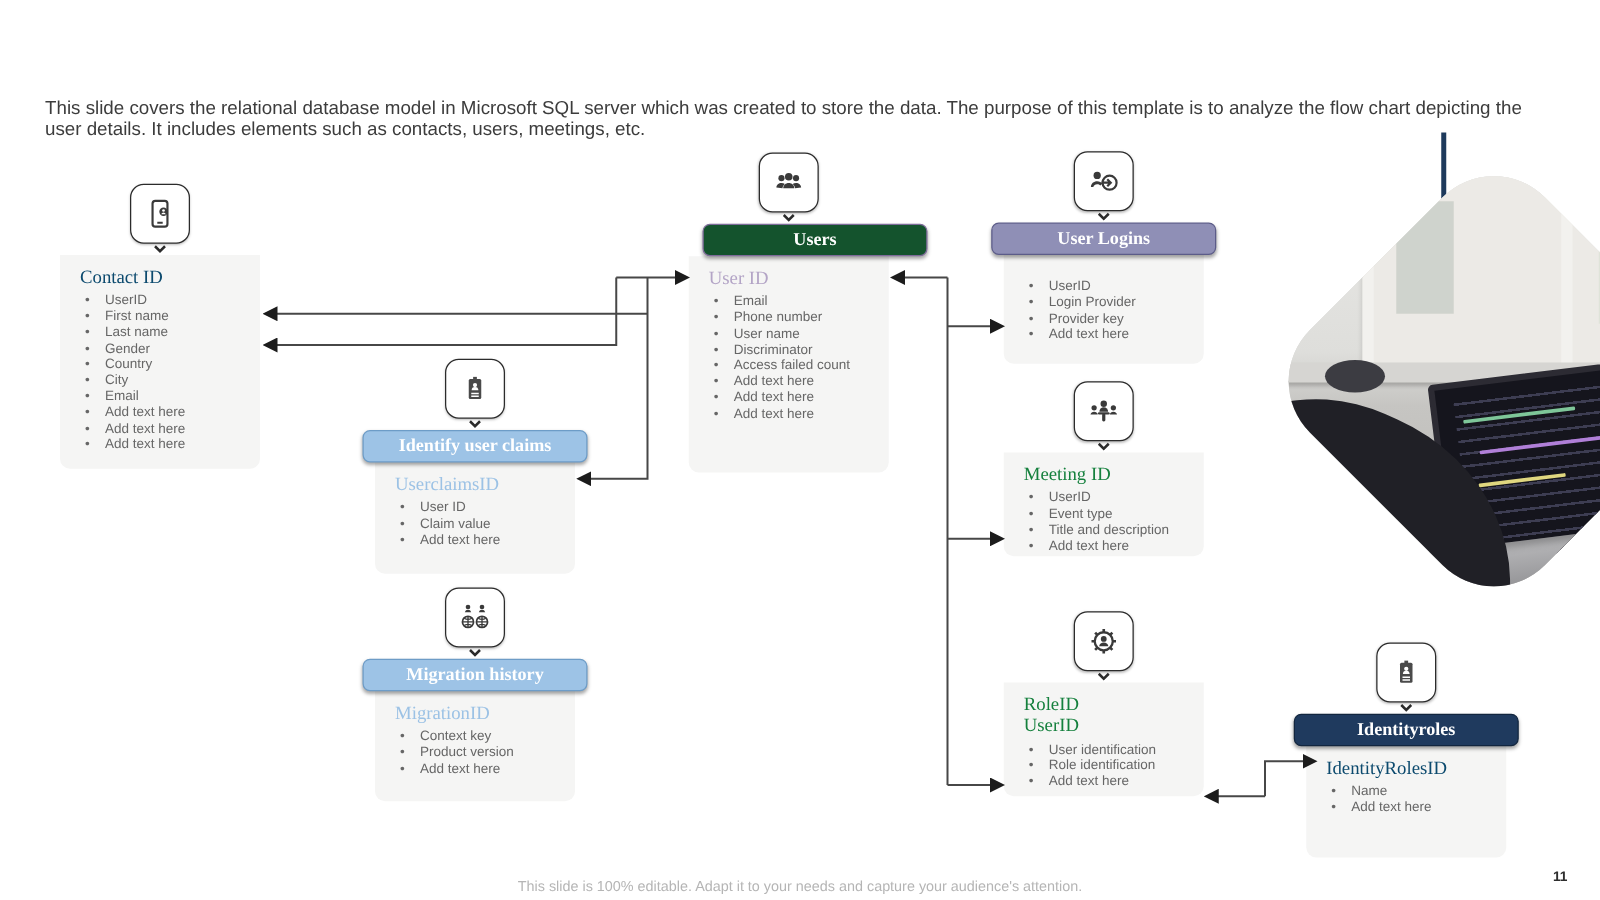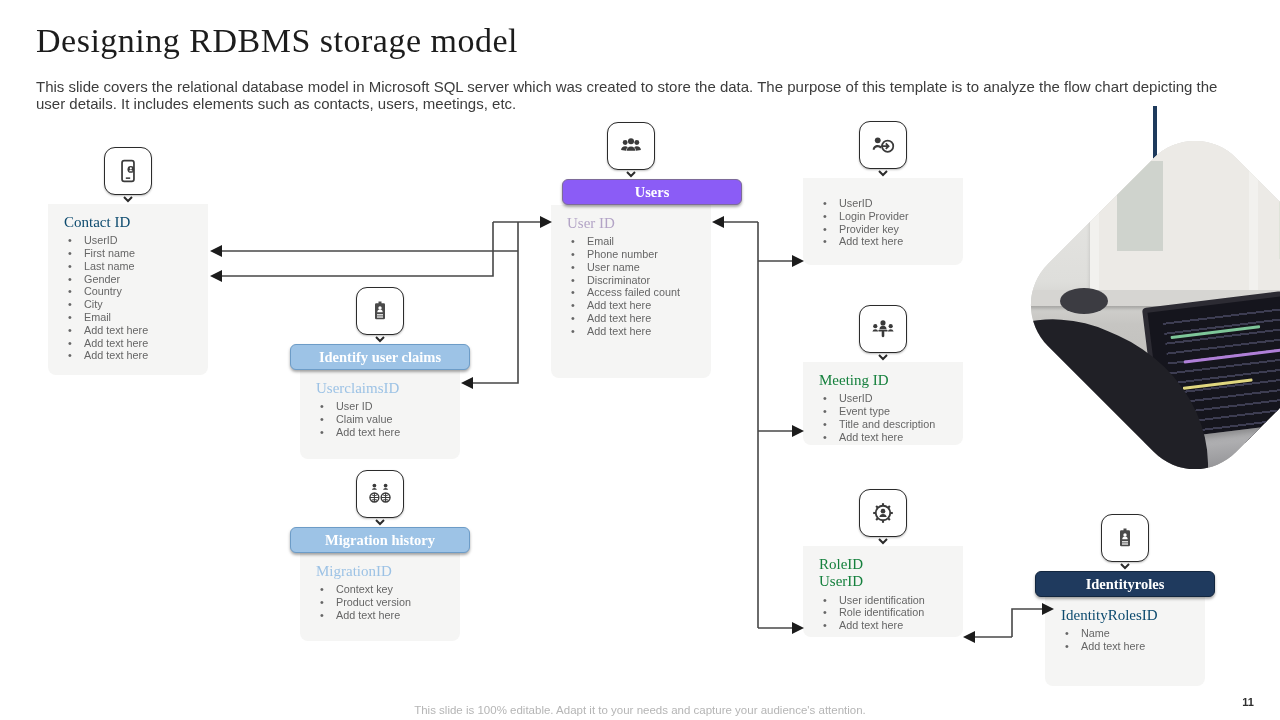--- a/index.html
+++ b/index.html
@@ -20,21 +20,21 @@
                  border:1px solid;box-sizing:border-box;box-shadow:0 2px 3px rgba(0,0,0,.35);z-index:2;}
   .entity-body{width:160px;background:#f5f5f4;border-radius:0 0 8px 8px;box-sizing:border-box;
                padding:8px 6px 6px 14px;z-index:1;}
   .keys{list-style:none;margin:2px 0 3px;padding:0 0 0 2px;font-family:"Liberation Serif",serif;
         font-size:15px;line-height:1.15;}
   .fields{list-style:none;margin:2px 0 0;padding:0;font-size:10.8px;color:#666;}
   .fields li{position:relative;padding-left:22px;line-height:12.8px;}
   .fields li::before{content:"\2022";position:absolute;left:6px;color:#666;}
 
   .navy   .entity-header{background:#1f3a5e;border-color:#12263f;}
-  .purple .entity-header{background:#8b5cf6;border-color:#7d6b99;margin-left:42px;}
+  .purple .entity-header{background:#14532d;border-color:#7d6b99;margin-left:42px;}
   .slate  .entity-header{background:#8f8fb6;border-color:#5c5c89;}
   .blue   .entity-header{background:#9dc3e6;border-color:#6d9cc7;}
   .navy   .keys li{color:#0c4a6e;}
   .purple .keys li{color:#b3a4c6;}
   .slate  .keys li{color:#15803d;}
   .blue   .keys li{color:#9cc2e5;}
 
   .connectors{position:absolute;left:0;top:0;pointer-events:none;z-index:3;}
 
   .accent-line{position:absolute;left:1153px;top:106px;width:4px;height:98px;background:#1e3a5c;}
@@ -64,21 +64,20 @@
   .footer{position:absolute;left:0;bottom:4px;width:100%;text-align:center;font-size:11.5px;color:#b5b5b5;}
   .page-num{position:absolute;right:26px;bottom:12px;font-size:11px;font-weight:bold;color:#2e2e2e;}
 
   .ic{display:block;}
 </style>
 </head>
 <body>
 
 <div class="slide">
 
-  <div class="title">Designing RDBMS storage model</div>
   <div class="subtitle">This slide covers the relational database model  in Microsoft SQL  server which was created to store the data. The  purpose of this template  is to analyze the  flow chart depicting the user details.  It  includes elements  such as contacts, users, meetings, etc.</div>
 
   <div class="entity navy" style="left:38px;top:147px;">
     <div class="icon-frame">
       <svg class="ic" viewBox="0 0 24 24" width="26" height="26">
         <rect x="6.5" y="2.5" width="11" height="19" rx="2" fill="none" stroke="#3a3a3a" stroke-width="1.6"></rect>
         <circle cx="14.6" cy="10.5" r="3.1" fill="#3a3a3a"></circle>
         <circle cx="14.6" cy="9.6" r="1" fill="#fff"></circle>
         <path d="M12.9 12.3a1.8 1.8 0 0 1 3.4 0z" fill="#fff"></path>
         <line x1="10" y1="18.6" x2="14" y2="18.6" stroke="#3a3a3a" stroke-width="1.4"></line>
@@ -150,20 +149,23 @@
         <circle cx="7.5" cy="8" r="2.5" fill="#3a3a3a"></circle>
         <path d="M3.2 16c0-2.4 1.9-4 4.3-4 1.5 0 2.8.6 3.6 1.7l-1.5 1.2c-.5-.6-1.2-.9-2.1-.9-1.5 0-2.6 1-2.6 2z" fill="#3a3a3a"></path>
         <circle cx="16" cy="13" r="4.8" fill="none" stroke="#3a3a3a" stroke-width="1.5"></circle>
         <path d="M10.5 13h6.2M14.4 10.6l2.4 2.4-2.4 2.4" stroke="#3a3a3a" stroke-width="1.5" fill="none"></path>
       </svg>
     </div>
     <div class="chevron">
       <svg width="12" height="8">
           <path d="M2 2 L6 6 L10 2" stroke="#2b2b2b" stroke-width="2" fill="none"></path>
         </svg>
+    </div>
+    <div class="entity-header">
+      <span>User Logins</span>
     </div>
     <div class="entity-body" style="height:87px;padding-top:16px;">
       <ul class="keys"></ul>
       <ul class="fields">
           <li>UserID</li>
           <li>Login Provider</li>
           <li>Provider key</li>
           <li>Add text here</li>
         </ul>
     </div>

